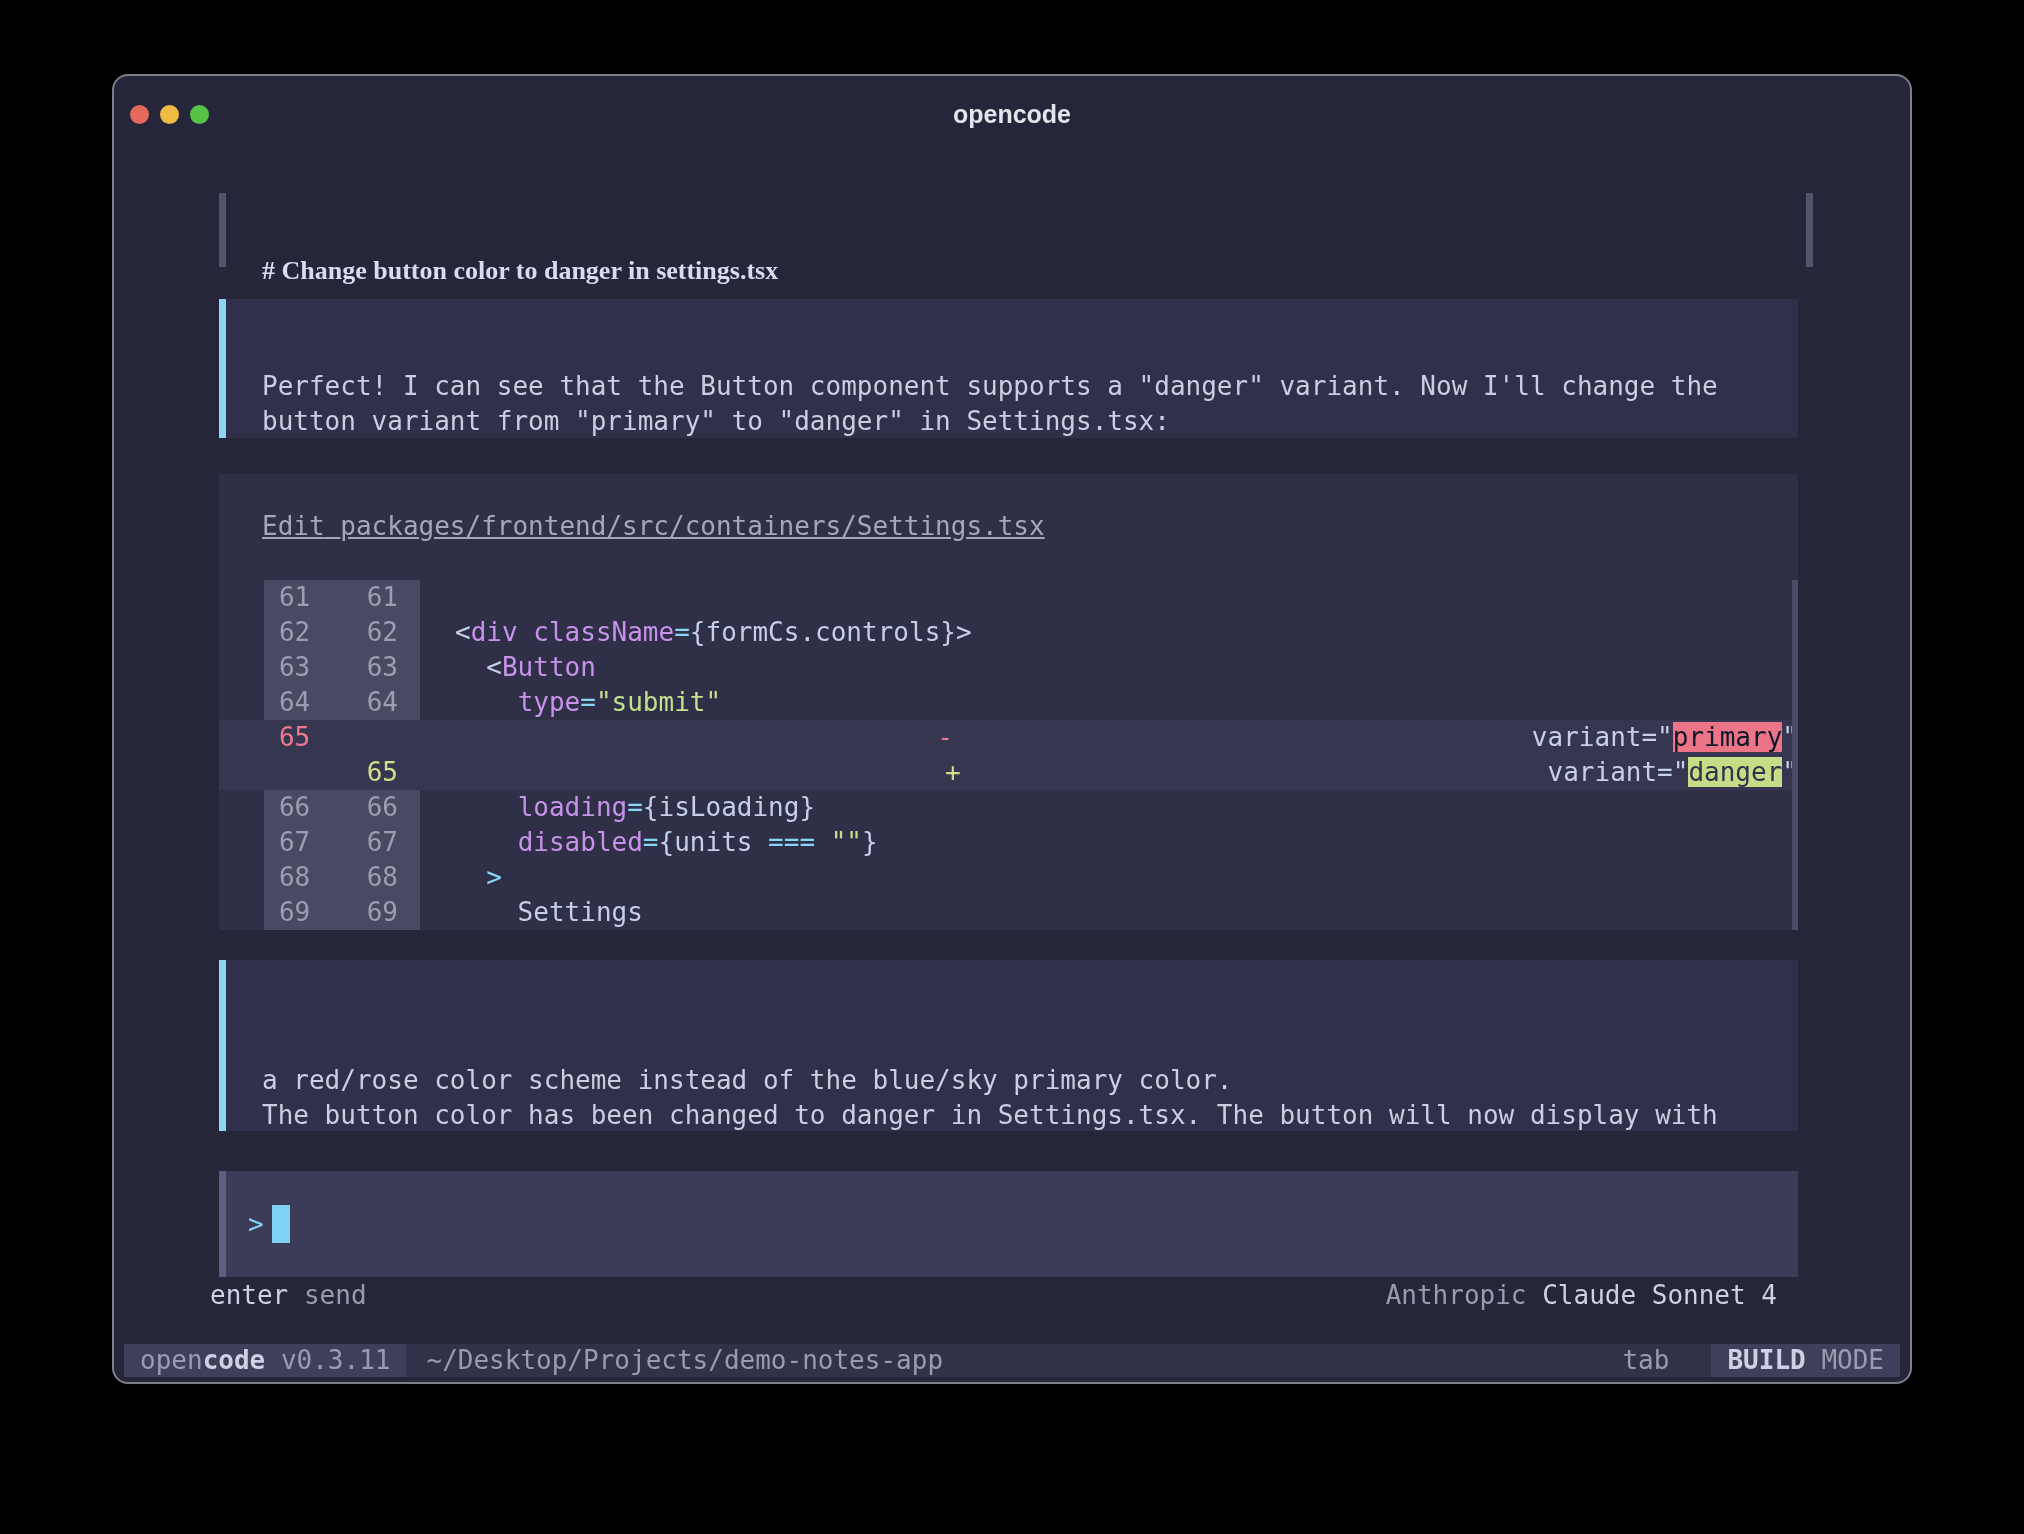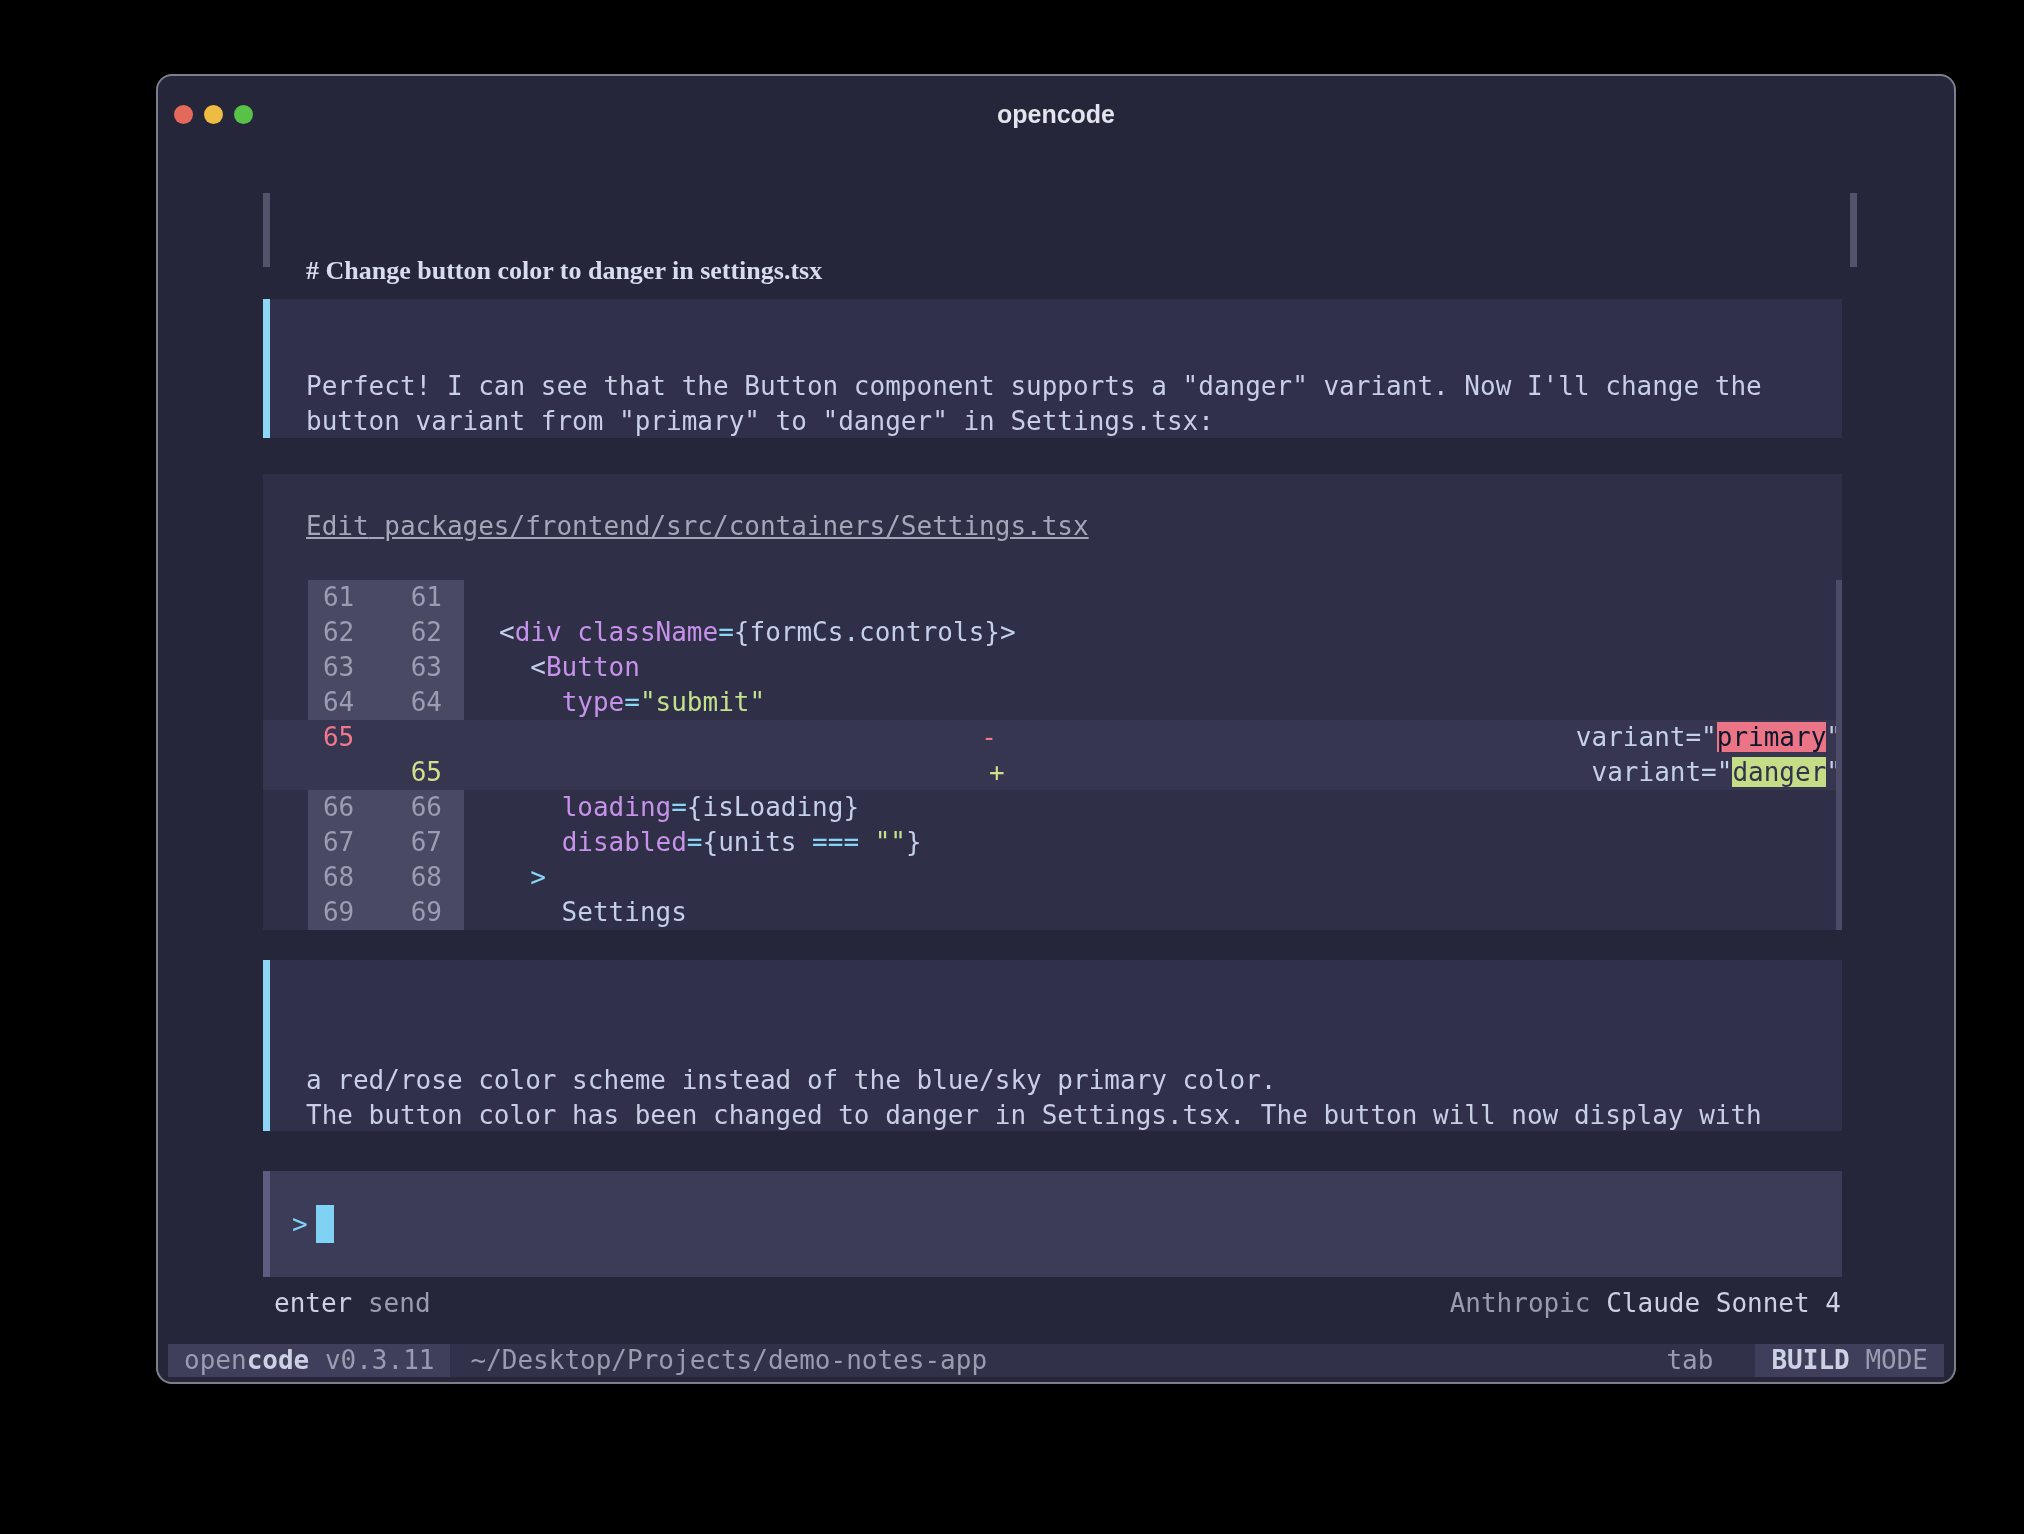--- a/index.html
+++ b/index.html
@@ -1,21 +1,21 @@
 <!DOCTYPE html>
 <html><head>
 <meta charset="utf-8">
 <style>
   html,body{margin:0;padding:0;background:#000;width:2024px;height:1534px;overflow:hidden;}
   *{box-sizing:border-box;}
   body{font-family:"DejaVu Sans Mono",monospace;font-size:26px;color:#c9cfe3;}
 
   .window{
     position:absolute;left:112px;top:74px;width:1800px;height:1310px;
-    background:#26263a;border:2px solid #7e7e8a;border-radius:16px;margin-left:44px;
+    background:#26263a;border:2px solid #7e7e8a;border-radius:16px;
   }
 
   
   .titlebar{position:absolute;top:0;left:0;right:0;height:74px;}
   .light{position:absolute;top:29px;width:19px;height:19px;border-radius:50%;}
   .light.red{left:16px;background:#e4695c;}
   .light.yellow{left:46px;background:#eebc42;}
   .light.green{left:76px;background:#57c246;}
   .win-title{width:100%;text-align:center;line-height:76px;
     font-family:"Liberation Sans",sans-serif;font-weight:bold;font-size:25px;color:#e3e4ee;}
@@ -61,22 +61,22 @@
   .drow.add .tk-hl{background:#c6dd88;color:#32324a;}
   .diff-scrollbar{position:absolute;right:0;top:106px;width:6px;height:350px;background:#4c4c66;}
 
   
   .input-box{position:absolute;left:105px;top:1095px;width:1579px;height:106px;
     background:#3c3c58;border-left:7px solid #5e5e80;display:flex;align-items:center;padding-left:22px;}
   .prompt-symbol{color:#7fd2f4;}
   .cursor{display:inline-block;width:18px;height:38px;background:#7fd2f4;margin-left:8px;}
 
   
-  .hints{position:absolute;left:108px;top:1202px;width:1579px;height:35px;line-height:35px;
-    display:flex;white-space:pre;padding:8px 4px 0 8px;}
+  .hints{position:absolute;left:88px;top:1202px;width:1579px;height:35px;line-height:35px;
+    display:flex;white-space:pre;padding:0 4px 0 8px;}
   .hints-right{margin-left:auto;}
   .bright{color:#ccd1e4;}
   .dim{color:#9b9bb0;}
   .bold{font-weight:bold;}
 
   
   .statusbar{position:absolute;left:10px;right:10px;bottom:5px;height:33px;background:#31314a;
     display:flex;line-height:33px;white-space:pre;border-radius:0 0 8px 8px;}
   .seg{background:#3f3f5c;padding:0 16px;height:33px;}
   .cwd{margin-left:20px;}

